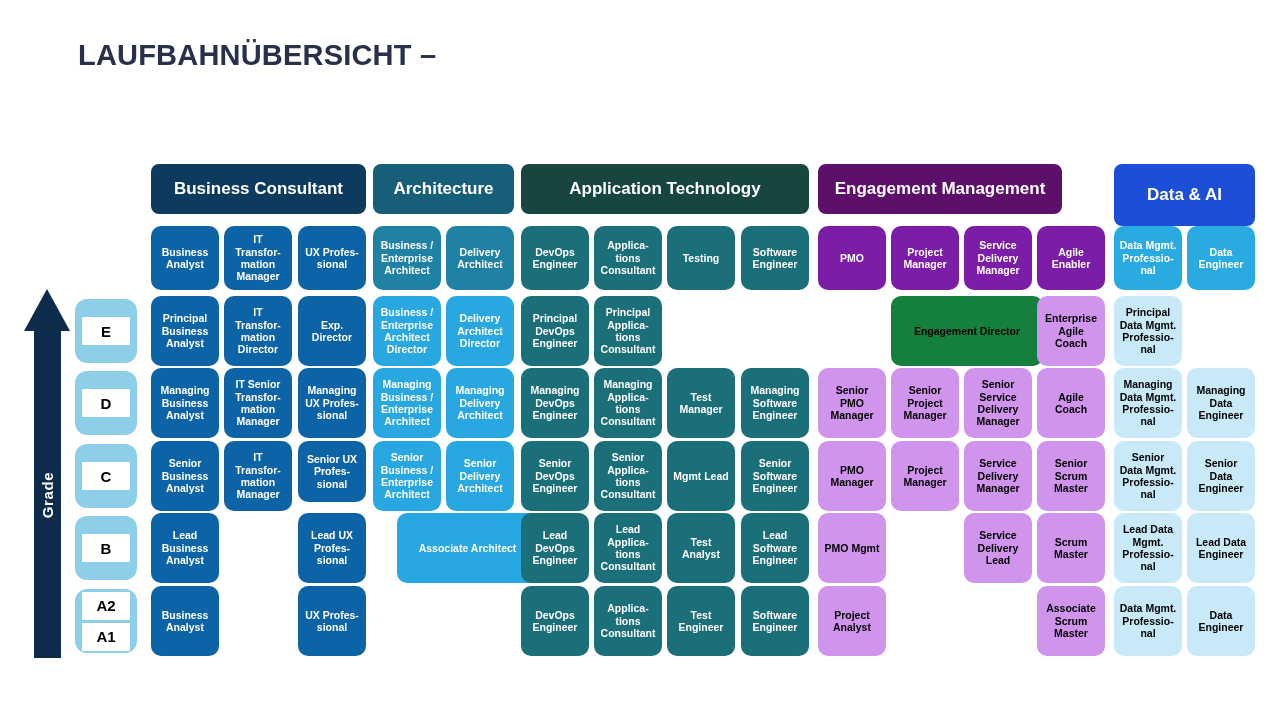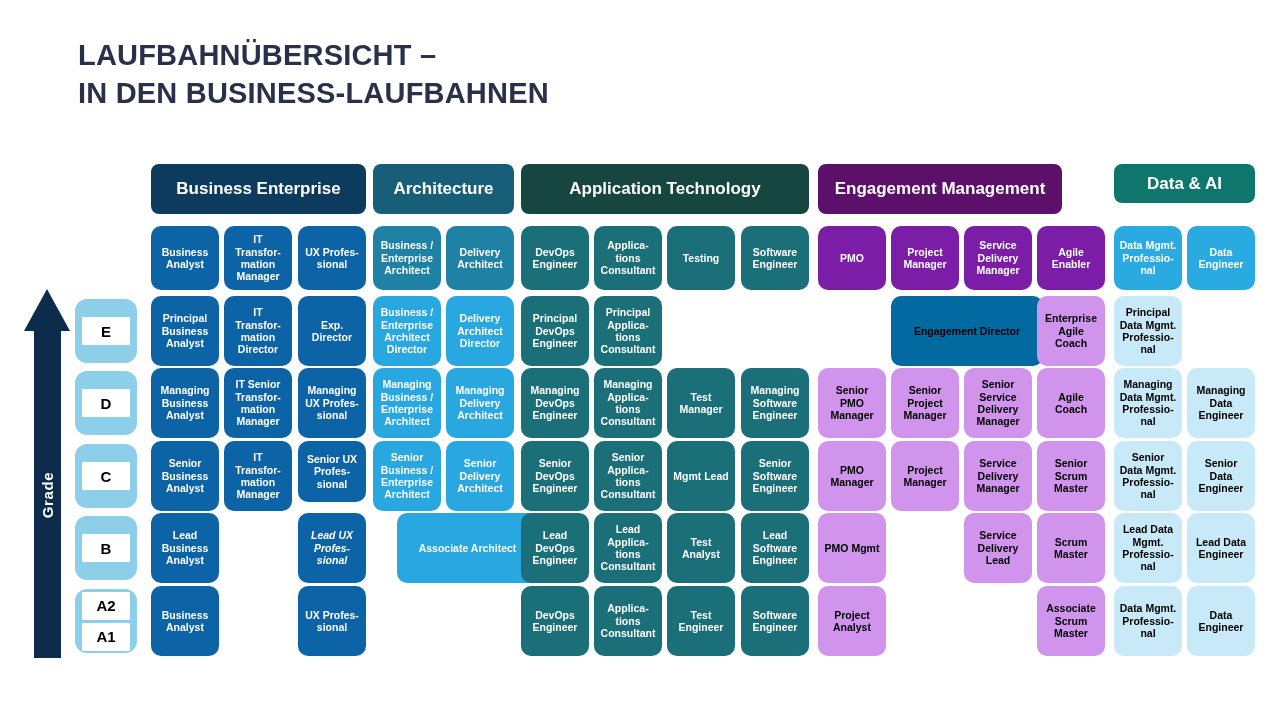--- a/index.html
+++ b/index.html
@@ -64,36 +64,35 @@
     font-size:15px; font-weight:bold; color:#000000;
   }
 </style>
 </head>
 <body>
 
 <div class="stage">
 
   <h1 class="page-title">
     <span>LAUFBAHNÜBERSICHT –</span>
-    <span>IN DEN BUSINESS-LAUFBAHNEN</span>
   </h1>
 
   <div class="grade-arrow">
     <div class="arrow-head"></div>
     <div class="arrow-shaft">
       <span class="grade-label">Grade</span>
     </div>
   </div>
 
   <div id="board">
-      <div class="track-header" style="left: 151px; top: 164px; width: 215px; height: 50px; background: rgb(13, 59, 93);">Business Enterprise</div>
+      <div class="track-header" style="left: 151px; top: 164px; width: 215px; height: 50px; background: rgb(13, 59, 93);">Business Consultant</div>
       <div class="track-header" style="left: 373px; top: 164px; width: 141px; height: 50px; background: rgb(23, 95, 120);">Architecture</div>
       <div class="track-header" style="left: 521px; top: 164px; width: 288px; height: 50px; background: rgb(23, 69, 64);">Application Technology</div>
       <div class="track-header" style="left: 818px; top: 164px; width: 244px; height: 50px; background: rgb(92, 16, 105);">Engagement Management</div>
-      <div class="track-header" style="left: 1114px; top: 164px; width: 141px; height: 39px; background: #0f766e;">Data  &amp; AI</div>
+      <div class="track-header" style="left: 1114px; top: 164px; width: 141px; height: 62px; background: #1d4ed8;">Data  &amp; AI</div>
       <div class="cell" style="left: 151px; top: 226px; width: 68px; height: 64px; background: rgb(12, 100, 166); color: rgb(255, 255, 255);">Business
 Analyst</div>
       <div class="cell" style="left: 224px; top: 226px; width: 68px; height: 64px; background: rgb(12, 100, 166); color: rgb(255, 255, 255);">IT
 Transfor-
 mation
 Manager</div>
       <div class="cell" style="left: 298px; top: 226px; width: 68px; height: 64px; background: rgb(12, 100, 166); color: rgb(255, 255, 255);">UX Profes-
 sional</div>
       <div class="cell" style="left: 373px; top: 226px; width: 68px; height: 64px; background: rgb(31, 129, 164); color: rgb(255, 255, 255);">Business /
 Enterprise
@@ -140,21 +139,21 @@
       <div class="cell" style="left: 446px; top: 296px; width: 68px; height: 70px; background: rgb(41, 167, 225); color: rgb(255, 255, 255);">Delivery
 Architect
 Director</div>
       <div class="cell" style="left: 521px; top: 296px; width: 68px; height: 70px; background: rgb(26, 111, 121); color: rgb(255, 255, 255);">Principal
 DevOps
 Engineer</div>
       <div class="cell" style="left: 594px; top: 296px; width: 68px; height: 70px; background: rgb(26, 111, 121); color: rgb(255, 255, 255);">Principal
 Applica-
 tions
 Consultant</div>
-      <div class="cell" style="left: 891px; top: 296px; width: 152px; height: 70px; background: #0369a1; color: rgb(0, 0, 0);">Engagement  Director</div>
+      <div class="cell" style="left: 891px; top: 296px; width: 152px; height: 70px; background: #15803d; color: rgb(0, 0, 0);">Engagement  Director</div>
       <div class="cell" style="left: 1037px; top: 296px; width: 68px; height: 70px; background: rgb(208, 148, 236); color: rgb(0, 0, 0);">Enterprise
 Agile
 Coach</div>
       <div class="cell" style="left: 1114px; top: 296px; width: 68px; height: 70px; background: rgb(200, 233, 248); color: rgb(0, 0, 0);">Principal
 Data Mgmt.
 Professio-
 nal</div>
       <div class="grade-badge" style="left: 75px; top: 371px;">
         <div class="grade-box">D</div>
       </div>
@@ -253,21 +252,21 @@
 nal</div>
       <div class="cell" style="left: 1187px; top: 441px; width: 68px; height: 70px; background: rgb(200, 233, 248); color: rgb(0, 0, 0);">Senior
 Data
 Engineer</div>
       <div class="grade-badge" style="left: 75px; top: 516px;">
         <div class="grade-box">B</div>
       </div>
       <div class="cell" style="left: 151px; top: 513px; width: 68px; height: 70px; background: rgb(12, 100, 166); color: rgb(255, 255, 255);">Lead
 Business
 Analyst</div>
-      <div class="cell" style="left: 298px; top: 513px; width: 68px; height: 70px; background: rgb(12, 100, 166); color: rgb(255, 255, 255); font-style: italic;">Lead UX
+      <div class="cell" style="left: 298px; top: 513px; width: 68px; height: 70px; background: rgb(12, 100, 166); color: rgb(255, 255, 255);">Lead UX
 Profes-
 sional</div>
       <div class="cell" style="left: 373px; top: 513px; width: 141px; height: 70px; background: rgb(41, 167, 225); color: rgb(255, 255, 255); margin-left: 24px;">Associate Architect</div>
       <div class="cell" style="left: 521px; top: 513px; width: 68px; height: 70px; background: rgb(26, 111, 121); color: rgb(255, 255, 255);">Lead
 DevOps
 Engineer</div>
       <div class="cell" style="left: 594px; top: 513px; width: 68px; height: 70px; background: rgb(26, 111, 121); color: rgb(255, 255, 255);">Lead
 Applica-
 tions
 Consultant</div>

